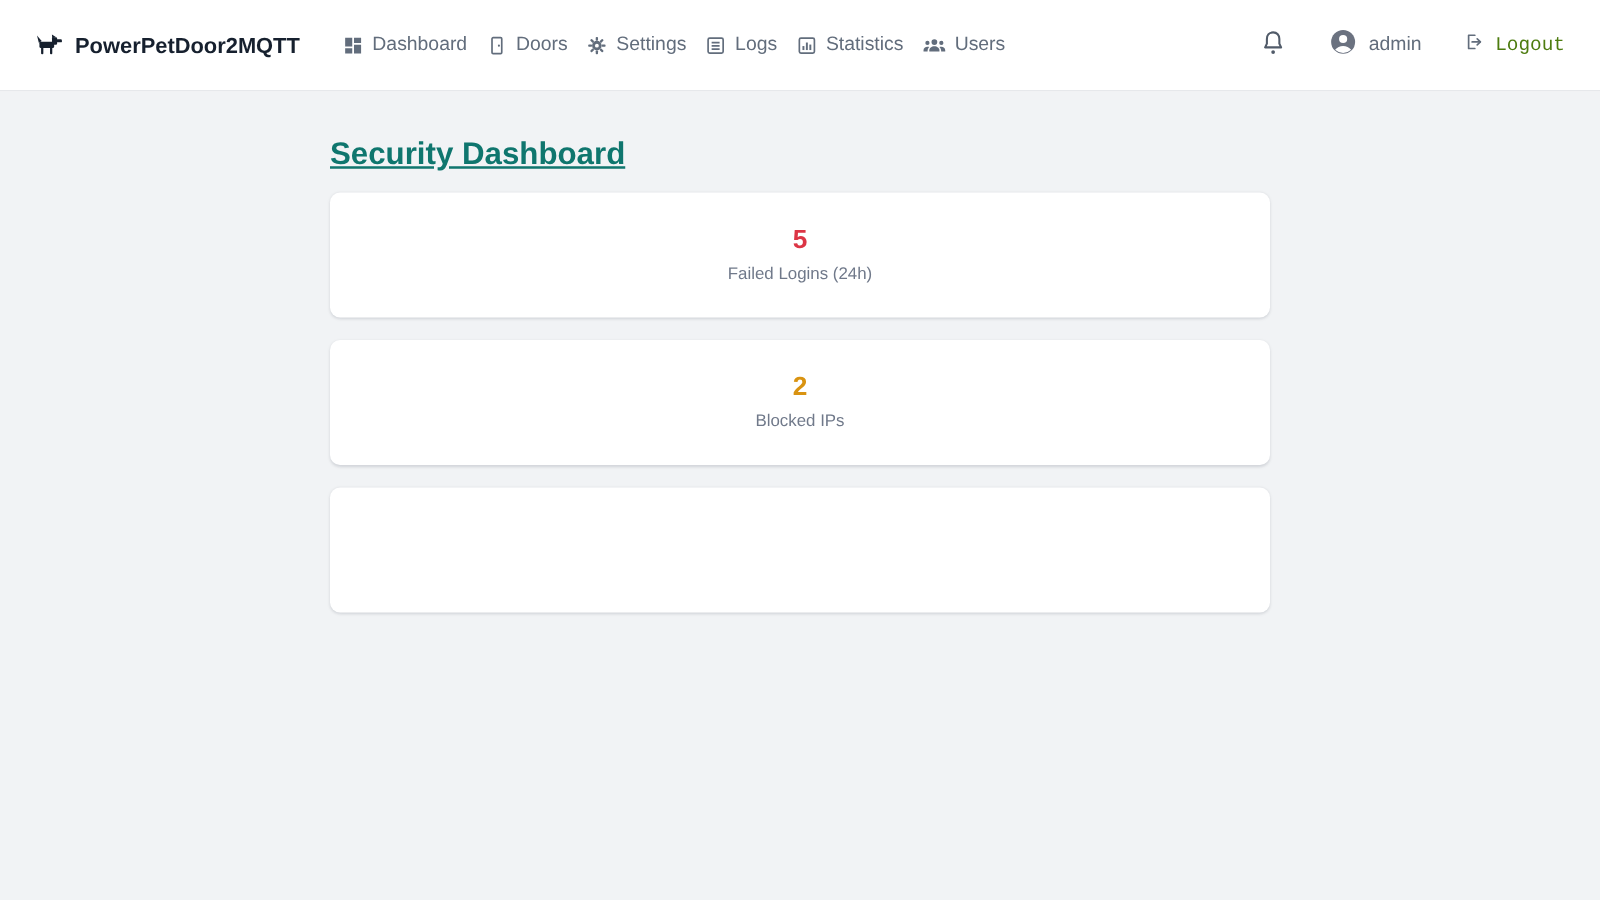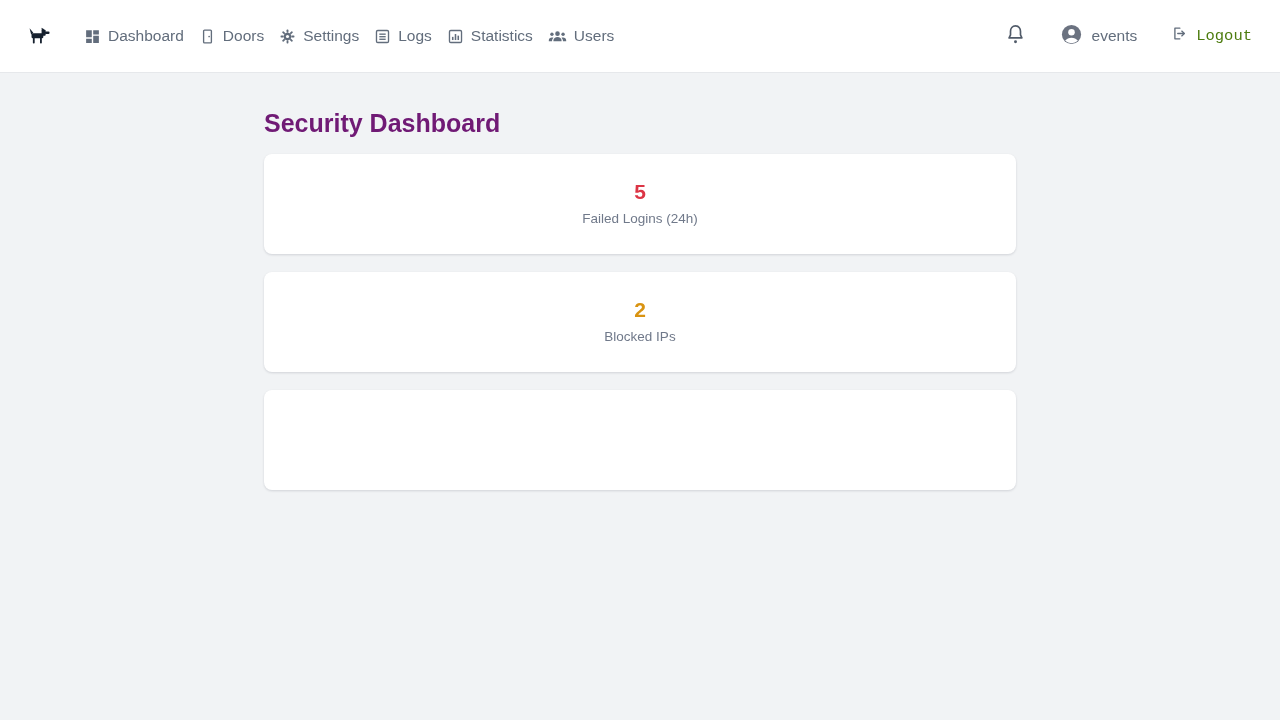--- a/index.html
+++ b/index.html
@@ -39,22 +39,23 @@
     display: flex; align-items: center; gap: 8px;
     color: #4d7c0f; font-size: 15.5px; cursor: pointer;
     background: none; border: none; padding: 0;
     font-family: Liberation Mono, monospace;
   }
 
   
   .container { width: 752px; margin: 0 auto; }
   h1.page-title {
     margin: 36px 0 0 0;
-    font-size: 25px; font-weight: bold; color: #701a75;
+    font-size: 25px; font-weight: bold; color: #0f766e;
     line-height: 1.15;
+    text-decoration: underline;
   }
   .alert {
     margin-top: 28px;
     border: 1px solid #efe089;
     background: #fdf8e1;
     color: #b8860b;
     border-radius: 8px;
     padding: 15px 25px;
     font-size: 15px;
     line-height: 18px;
@@ -86,20 +87,21 @@
       <svg width="22" height="18" viewBox="0 0 28 22" fill="#16202e">
         <path d="M2 1.2 L6.8 6.8 L4 9 Z"></path>
         <rect x="4.5" y="7.6" width="15" height="6.4" rx="1.6"></rect>
         <rect x="6.2" y="12.5" width="2.3" height="8" rx="1"></rect>
         <rect x="15.3" y="12.5" width="2.3" height="8" rx="1"></rect>
         <rect x="17.3" y="3.2" width="5.2" height="7.5" rx="1.2"></rect>
         <path d="M17.6 4.2 L17.2 0.4 L21.2 2.8 Z"></path>
         <rect x="21.6" y="5.2" width="5.8" height="3.1" rx="1.2"></rect>
       </svg>
     </span>
+    <span>PowerPetDoor2MQTT</span>
   </div>
 
   <nav class="nav">
     <a class="nav-item">
       <span class="icon">
         <svg width="17" height="17" viewBox="0 0 24 24" fill="#626d7c">
           <path d="M3 13h8V3H3v10zm0 8h8v-6H3v6zm10 0h8V11h-8v10zm0-18v6h8V3h-8z"></path>
         </svg>
       </span>
       <span>Dashboard</span>
@@ -183,21 +185,21 @@
       </span>
     </button>
     <div class="user-chip">
       <span class="icon">
         <svg width="23" height="23" viewBox="0 0 24 24">
           <circle cx="12" cy="12" r="10" fill="#6b7280"></circle>
           <circle cx="12" cy="9.6" r="3.4" fill="#ffffff"></circle>
           <path d="M5.3 18.6a8.6 8.6 0 0 1 13.4 0 9.96 9.96 0 0 1-13.4 0z" fill="#ffffff"></path>
         </svg>
       </span>
-      <span>events</span>
+      <span>admin</span>
     </div>
     <button class="logout-btn">
       <span class="icon">
         <svg width="17" height="17" viewBox="0 0 24 24" fill="none" stroke="#626d7c" stroke-width="1.9" stroke-linecap="round" stroke-linejoin="round">
           <path d="M12.5 4.5H5.5v15h7"></path>
           <path d="M15.2 8.6l3.6 3.4-3.6 3.4"></path>
           <line x1="9.5" y1="12" x2="18.4" y2="12"></line>
         </svg>
       </span>
       <span>Logout</span>

